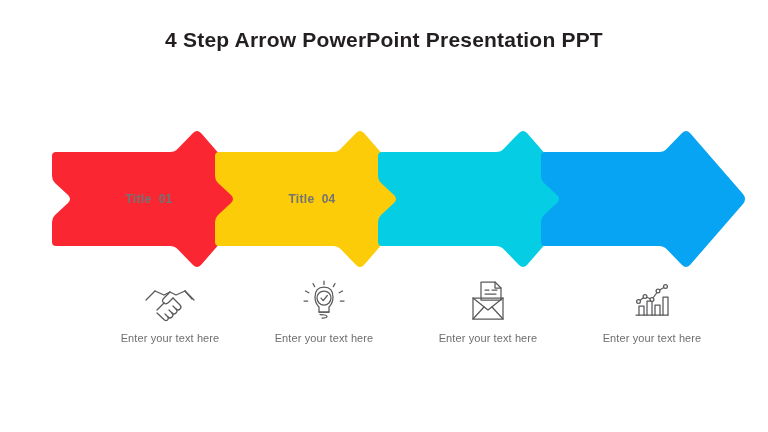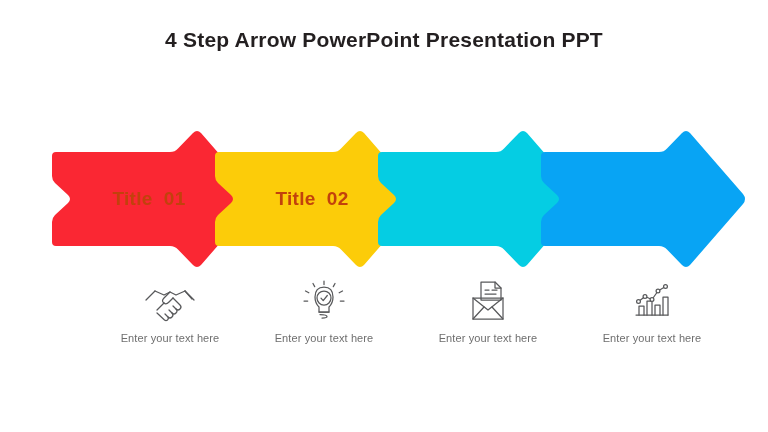--- a/index.html
+++ b/index.html
@@ -60,22 +60,22 @@
     position: absolute;
     left: 0;
     top: 0;
     width: 196px;
     height: 142px;
     display: flex;
     align-items: center;
     justify-content: center;
     padding-left: 18px;
     box-sizing: border-box;
-    color: #c2410c;
-    font-size: 19px;
+    color: #737373;
+    font-size: 12px;
     font-weight: bold;
     white-space: pre;
     letter-spacing: 0.3px;
     pointer-events: none;
   }
 
   .step-1 { left: 42px; }
   .step-2 { left: 205px; }
   .step-3 { left: 368px; }
   .step-4 { left: 531px; }
@@ -130,21 +130,21 @@
       <svg width="218" height="142" viewBox="0 0 218 142">
         <path d="M 10,28 Q 10,24 14,24 L 128,24 Q 133,24 136,20.5 L 151,5 Q 155,1 159,5 L 212,66 Q 216,71 212,76 L 159,137 Q 155,141 151,137 L 136,121.5 Q 133,118 128,118 L 14,118 Q 10,118 10,114 L 10,94 Q 10,90 13,87 L 26,75 Q 30,71 26,67 L 13,55 Q 10,52 10,48 Z" fill="#fa2733"></path>
       </svg>
       <div class="arrow-label">Title  01</div>
     </div>
 
     <div class="arrow-step step-2">
       <svg width="218" height="142" viewBox="0 0 218 142">
         <path d="M 10,28 Q 10,24 14,24 L 128,24 Q 133,24 136,20.5 L 151,5 Q 155,1 159,5 L 212,66 Q 216,71 212,76 L 159,137 Q 155,141 151,137 L 136,121.5 Q 133,118 128,118 L 14,118 Q 10,118 10,114 L 10,94 Q 10,90 13,87 L 26,75 Q 30,71 26,67 L 13,55 Q 10,52 10,48 Z" fill="#fccc09"></path>
       </svg>
-      <div class="arrow-label">Title  02</div>
+      <div class="arrow-label">Title  04</div>
     </div>
 
     <div class="arrow-step step-3">
       <svg width="218" height="142" viewBox="0 0 218 142">
         <path d="M 10,28 Q 10,24 14,24 L 128,24 Q 133,24 136,20.5 L 151,5 Q 155,1 159,5 L 212,66 Q 216,71 212,76 L 159,137 Q 155,141 151,137 L 136,121.5 Q 133,118 128,118 L 14,118 Q 10,118 10,114 L 10,94 Q 10,90 13,87 L 26,75 Q 30,71 26,67 L 13,55 Q 10,52 10,48 Z" fill="#05cde3"></path>
       </svg>
     </div>
 
     <div class="arrow-step step-4">
       <svg width="218" height="142" viewBox="0 0 218 142">

